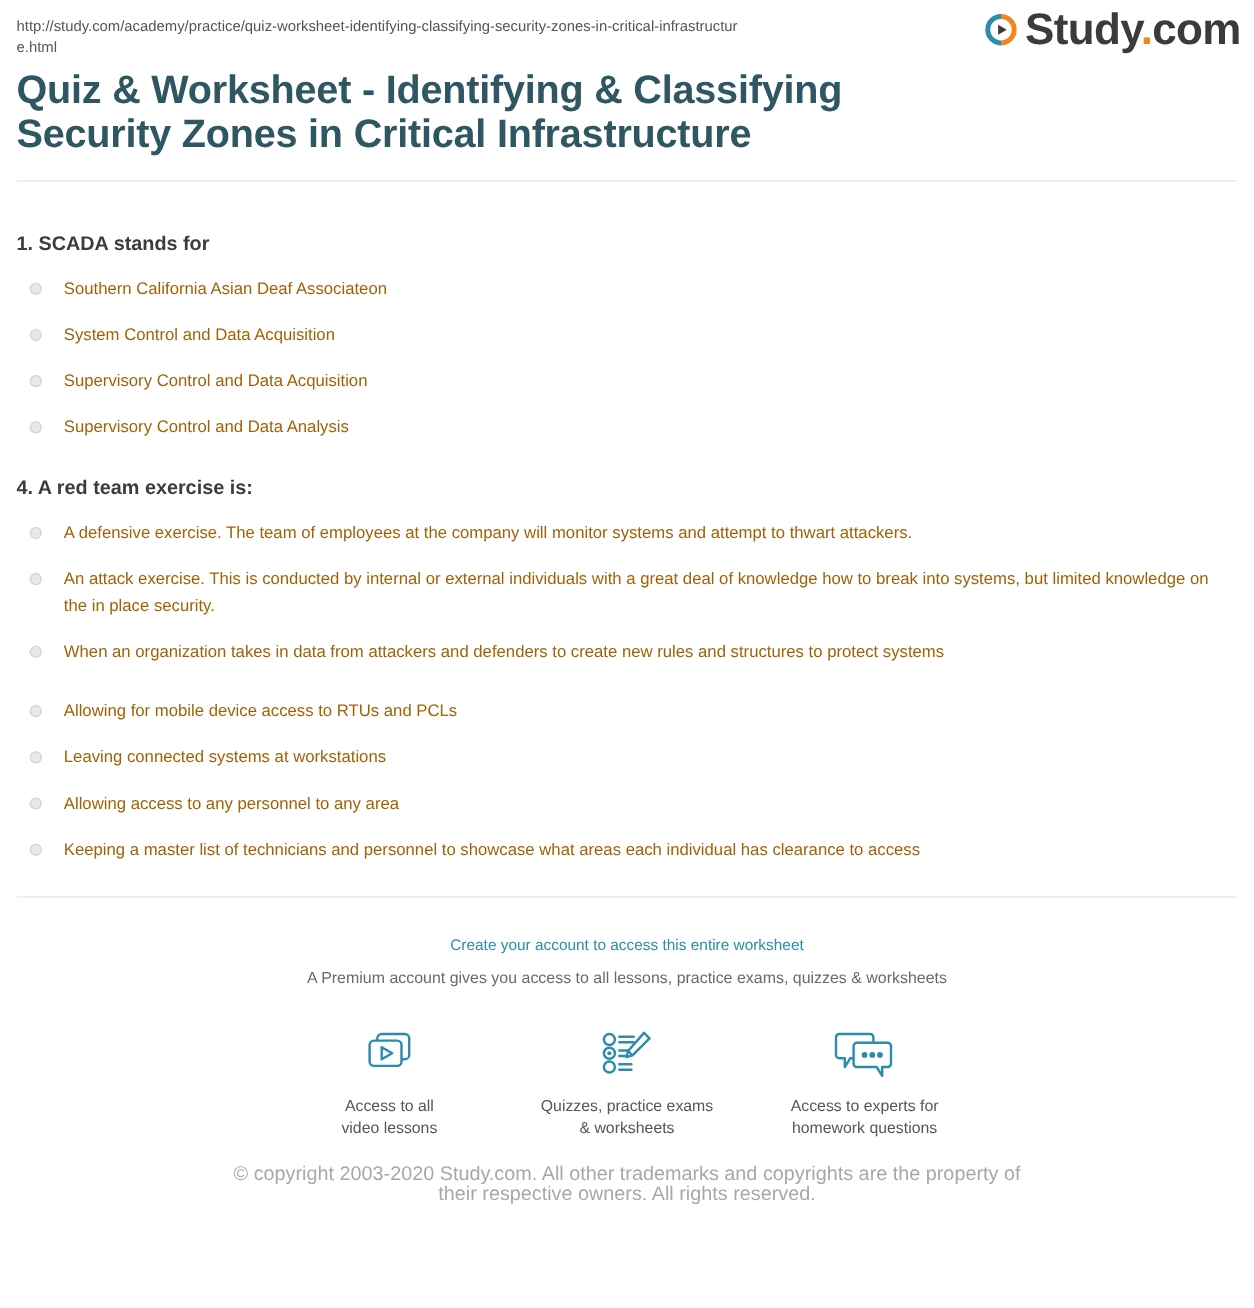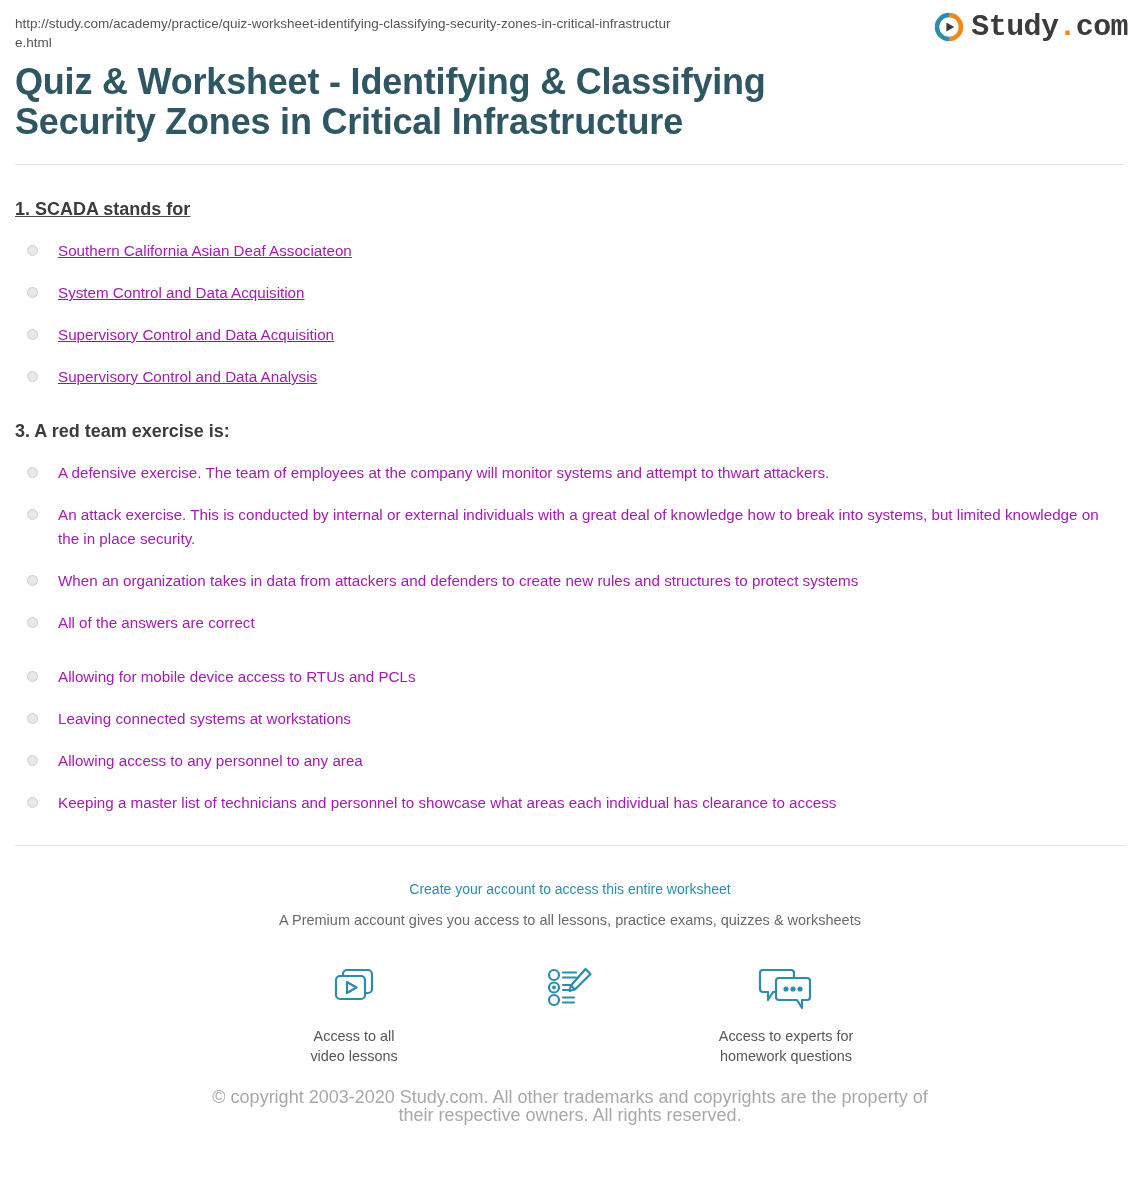--- a/index.html
+++ b/index.html
@@ -45,26 +45,26 @@
     align-items: center;
     gap: 7px;
   }
   .brand-mark {
     width: 30px;
     height: 30px;
     flex: 0 0 auto;
     display: block;
   }
   .brand-text {
-    font-size: 30px;
+    font-size: 40px;
     font-weight: bold;
     letter-spacing: -0.6px;
     color: #3b3b3b;
     line-height: 30px;
-    font-family: Liberation Mono, monospace;
+    font-family: Liberation Sans, sans-serif;
   }
   .brand-text .dot { color: #f0861c; }
 
   
   .title-wrap {
     padding: 10px 15px 0 15px;
   }
   h1.page-title {
     margin: 0;
     font-size: 36px;
@@ -80,37 +80,37 @@
     border-top: 1px solid #e4e4e4;
     margin: 22px 15px 0 15px;
     height: 0;
   }
 
   
   .quiz {
     padding: 0 15px;
   }
   .question-block { margin-top: 30px; }
-  .question-block:first-child { margin-top: 32px; text-decoration: underline; }
+  .question-block:first-child { margin-top: 44px; }
   .q-title {
     font-size: 18px;
     font-weight: bold;
     color: #3c3c3c;
     line-height: 24px;
     margin: 0 0 18px 0;
     font-family: "Liberation Sans", sans-serif;
   }
   .options { margin: 0; padding: 0; list-style: none; }
   .option {
     display: flex;
     align-items: flex-start;
     margin-bottom: 18px;
     font-size: 15.2px;
     line-height: 24px;
-    color: #a21caf;
+    color: #a16207;
   }
   .option:last-child { margin-bottom: 0; }
   .radio {
     flex: 0 0 auto;
     width: 11px;
     height: 11px;
     border-radius: 50%;
     background: #e8e8e8;
     border: 1px solid #cfcfcf;
     margin: 6px 20px 0 12px;
@@ -217,37 +217,33 @@
           <span class="option-label">Supervisory Control and Data Acquisition</span>
         </li>
         <li class="option">
           <span class="radio"></span>
           <span class="option-label">Supervisory Control and Data Analysis</span>
         </li>
       </ul>
     </div>
 
     <div class="question-block">
-      <p class="q-title">3. A red team exercise is:</p>
+      <p class="q-title">4. A red team exercise is:</p>
       <ul class="options">
         <li class="option">
           <span class="radio"></span>
           <span class="option-label">A defensive exercise. The team of employees at the company will monitor systems and attempt to thwart attackers.</span>
         </li>
         <li class="option">
           <span class="radio"></span>
           <span class="option-label">An attack exercise. This is conducted by internal or external individuals with a great deal of knowledge how to break into systems, but limited knowledge on the in place security.</span>
         </li>
         <li class="option">
           <span class="radio"></span>
           <span class="option-label">When an organization takes in data from attackers and defenders to create new rules and structures to protect systems</span>
-        </li>
-        <li class="option">
-          <span class="radio"></span>
-          <span class="option-label">All of the answers are correct</span>
         </li>
       </ul>
     </div>
 
     <div class="question-block">
       <ul class="options">
         <li class="option">
           <span class="radio"></span>
           <span class="option-label">Allowing for mobile device access to RTUs and PCLs</span>
         </li>
@@ -295,20 +291,22 @@
             <circle cx="10" cy="22.5" r="5" fill="none" stroke="#2b8cab" stroke-width="2.2"></circle>
             <circle cx="10" cy="22.5" r="1.9" fill="#2b8cab"></circle>
             <circle cx="10" cy="35" r="5" fill="none" stroke="#2b8cab" stroke-width="2.2"></circle>
             <path d="M19 7.5 H32 M19 12.5 H32" stroke="#2b8cab" stroke-width="2.2" stroke-linecap="round"></path>
             <path d="M19 20 H30 M19 25 H27" stroke="#2b8cab" stroke-width="2.2" stroke-linecap="round"></path>
             <path d="M19 32.5 H30 M19 37.5 H30" stroke="#2b8cab" stroke-width="2.2" stroke-linecap="round"></path>
             <path d="M41.5 4 L46.5 9 L31 24.5 L25.5 26 L27 20.5 Z" fill="#ffffff" stroke="#2b8cab" stroke-width="2.2" stroke-linejoin="round"></path>
             <path d="M27 20.5 L31 24.5" stroke="#2b8cab" stroke-width="2.2"></path>
           </svg>
         </div>
+        <div class="feature-label">Quizzes, practice exams
+&amp; worksheets</div>
       </div>
 
       <div class="feature">
         <div class="feature-icon">
           <svg width="58" height="46" viewBox="0 0 58 46">
             <path d="M6 5 H34 A3 3 0 0 1 37 8 V24 A3 3 0 0 1 34 27 H16 L11 35 L11 27 H6 A3 3 0 0 1 3 24 V8 A3 3 0 0 1 6 5 Z" fill="none" stroke="#2b8cab" stroke-width="2.2" stroke-linejoin="round"></path>
             <path d="M22 13 H50 A3 3 0 0 1 53 16 V32 A3 3 0 0 1 50 35 H45 L45 43 L40 35 H22 A3 3 0 0 1 19 32 V16 A3 3 0 0 1 22 13 Z" fill="#ffffff" stroke="#2b8cab" stroke-width="2.2" stroke-linejoin="round"></path>
             <circle cx="29" cy="24" r="2.6" fill="#2b8cab"></circle>
             <circle cx="36" cy="24" r="2.6" fill="#2b8cab"></circle>
             <circle cx="43" cy="24" r="2.6" fill="#2b8cab"></circle>

